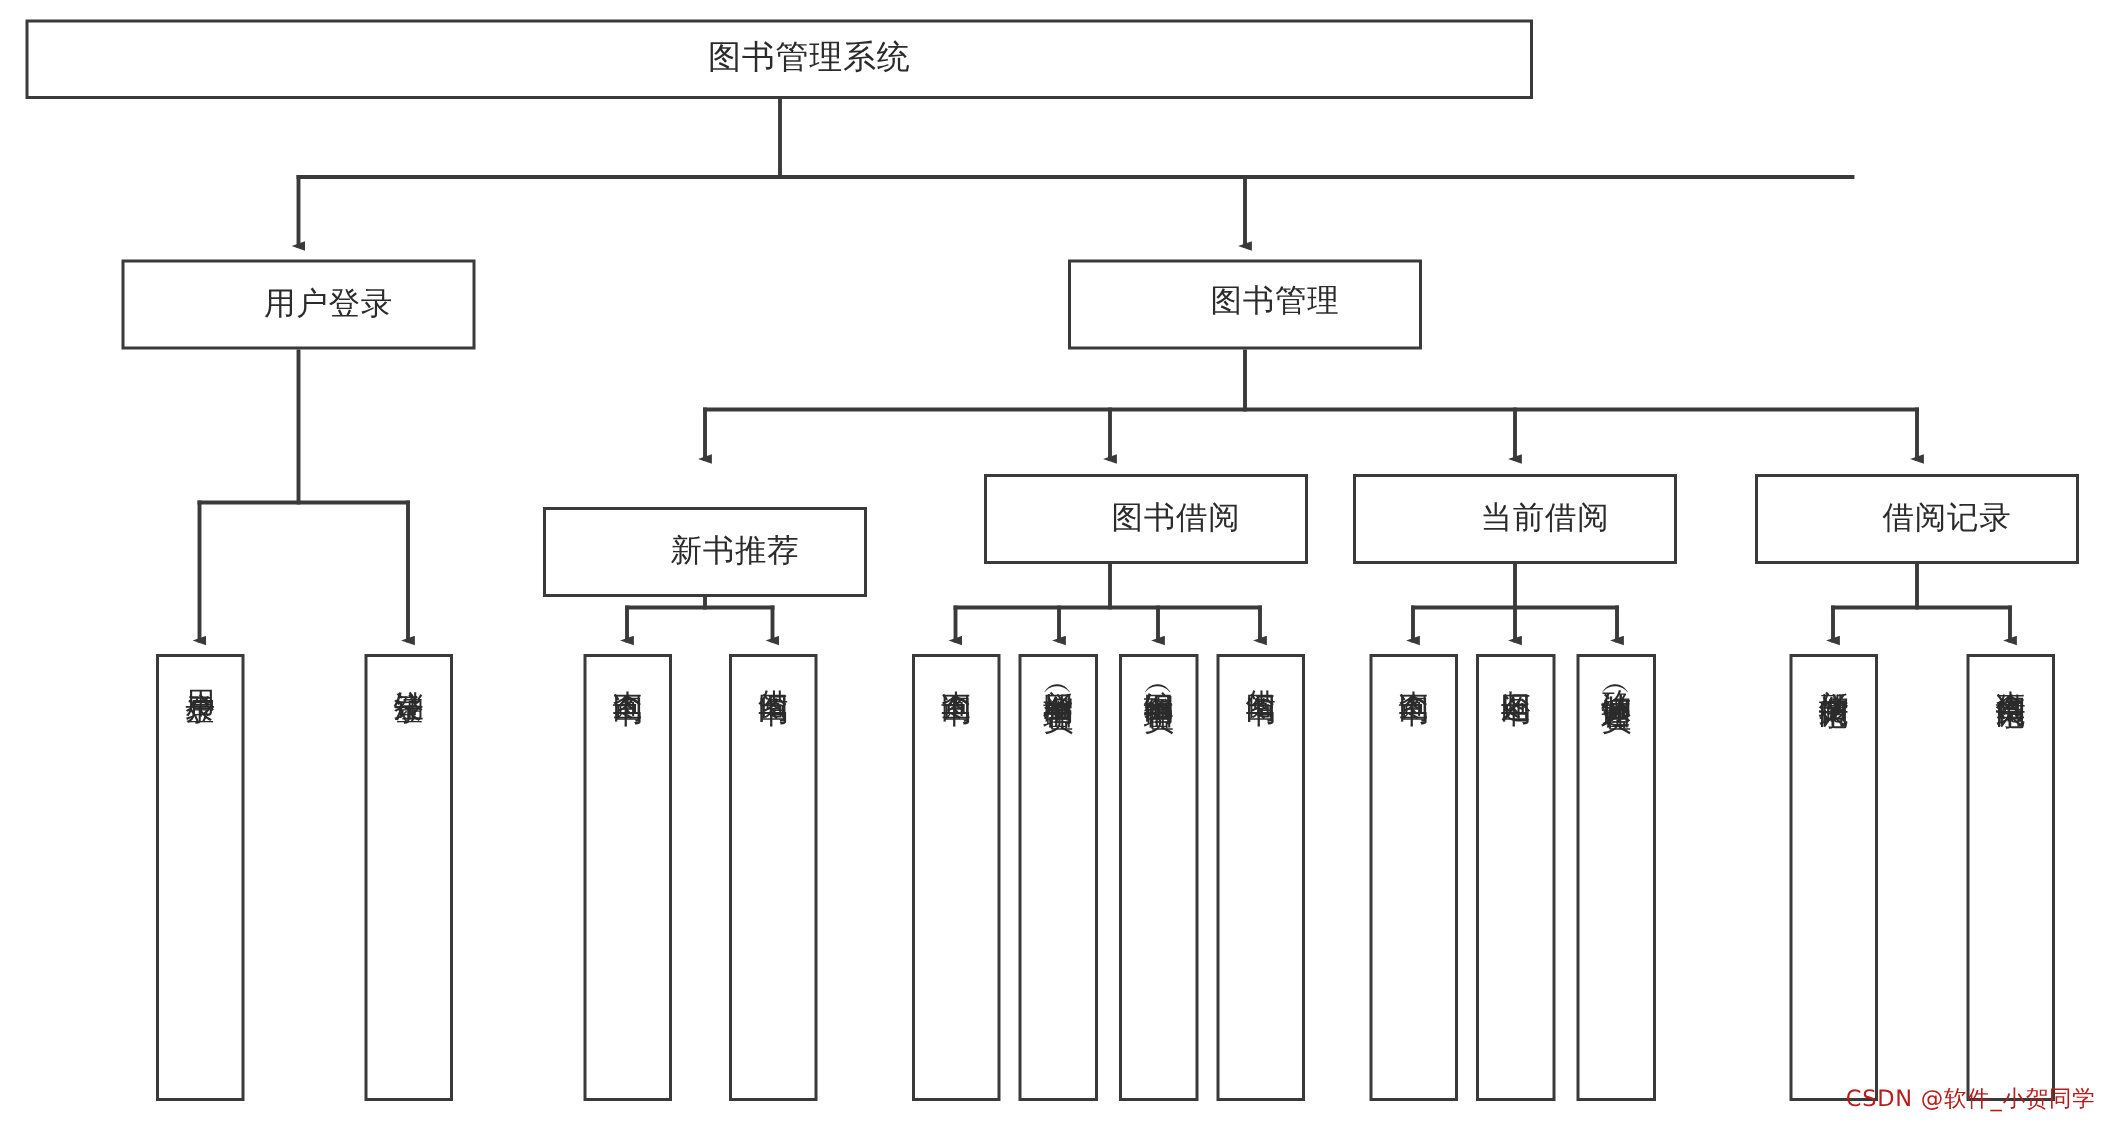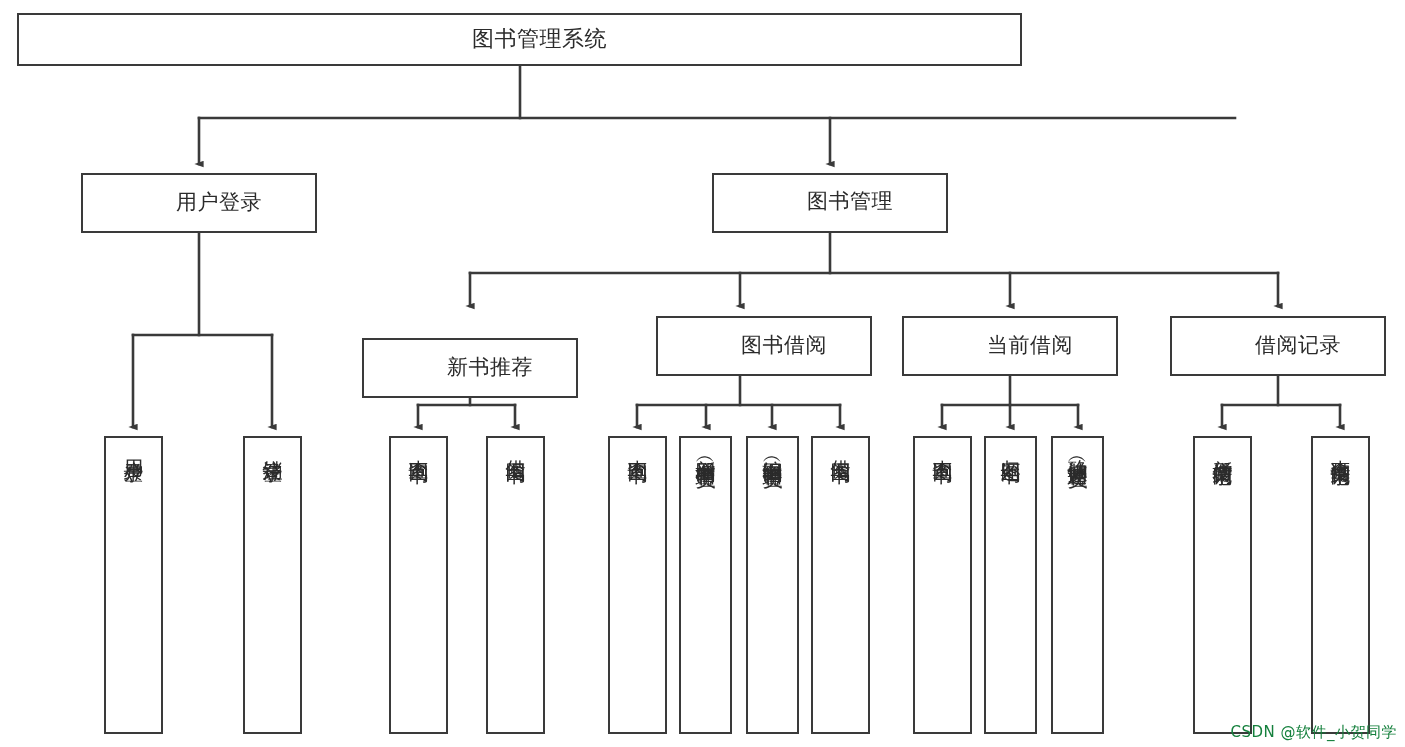--- a/index.html
+++ b/index.html
@@ -63,21 +63,21 @@
     line-height: 1.05;
     letter-spacing: 1.5px;
     white-space: nowrap;
     margin: 0 auto;
   }
   #watermark {
     position: absolute;
     right: 8px;
     bottom: 5px;
     font-size: 15px;
-    color: #15803d;
+    color: #b91c1c;
     letter-spacing: 0.5px;
     white-space: nowrap;
     user-select: none;
   }
 </style>
 </head>
 <body>
 
 <div id="diagram-root">
 

